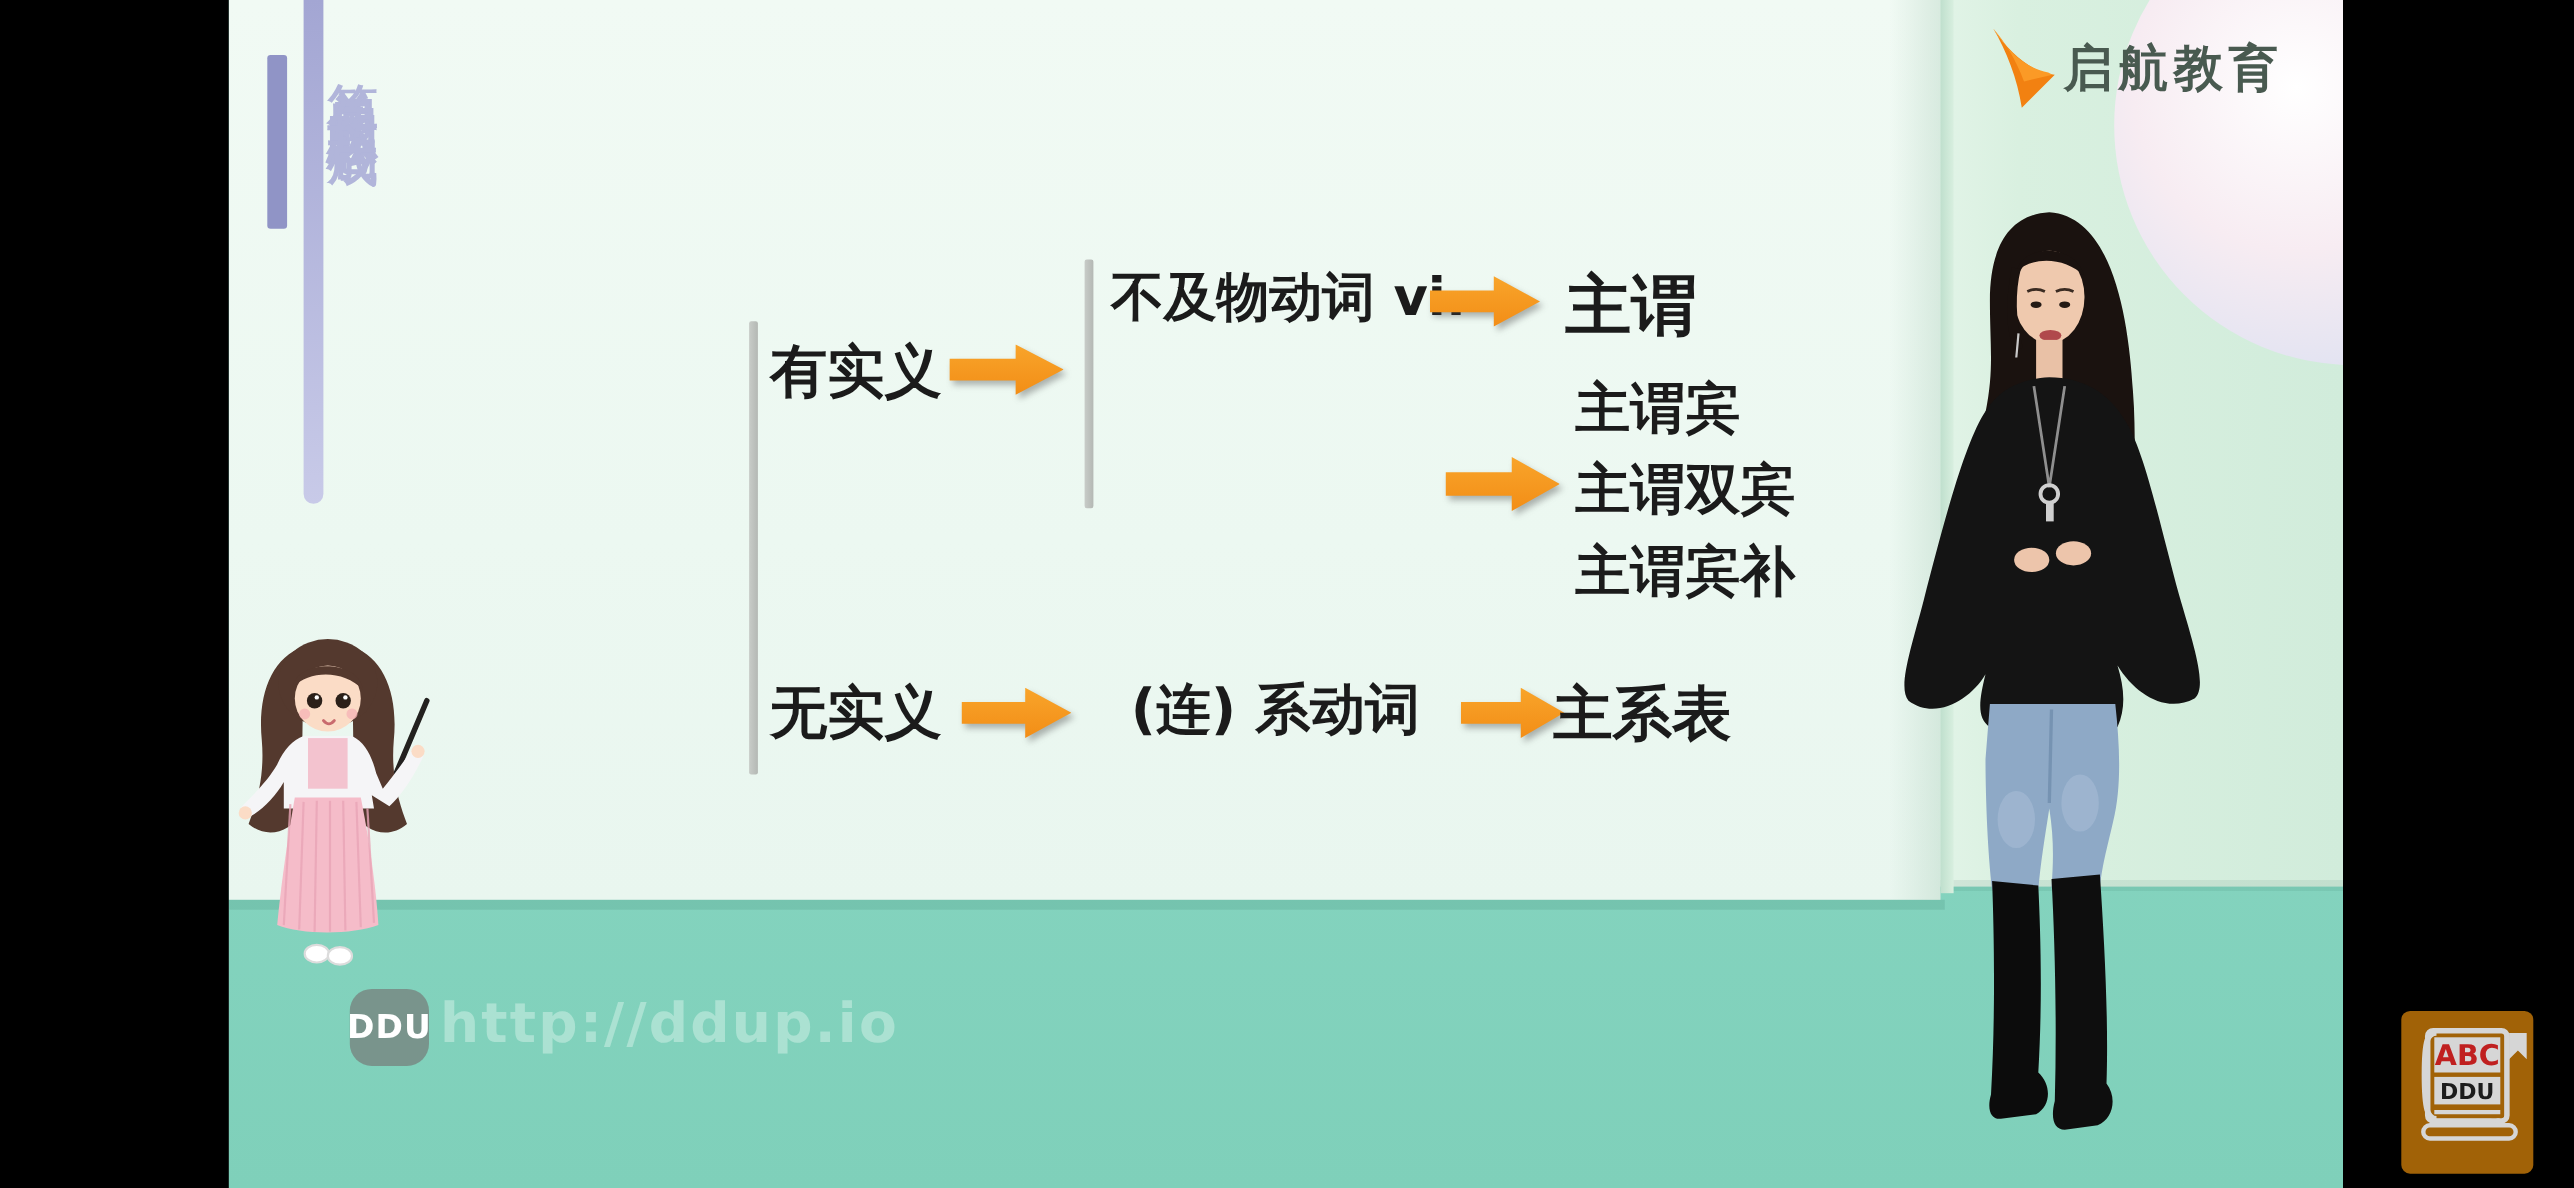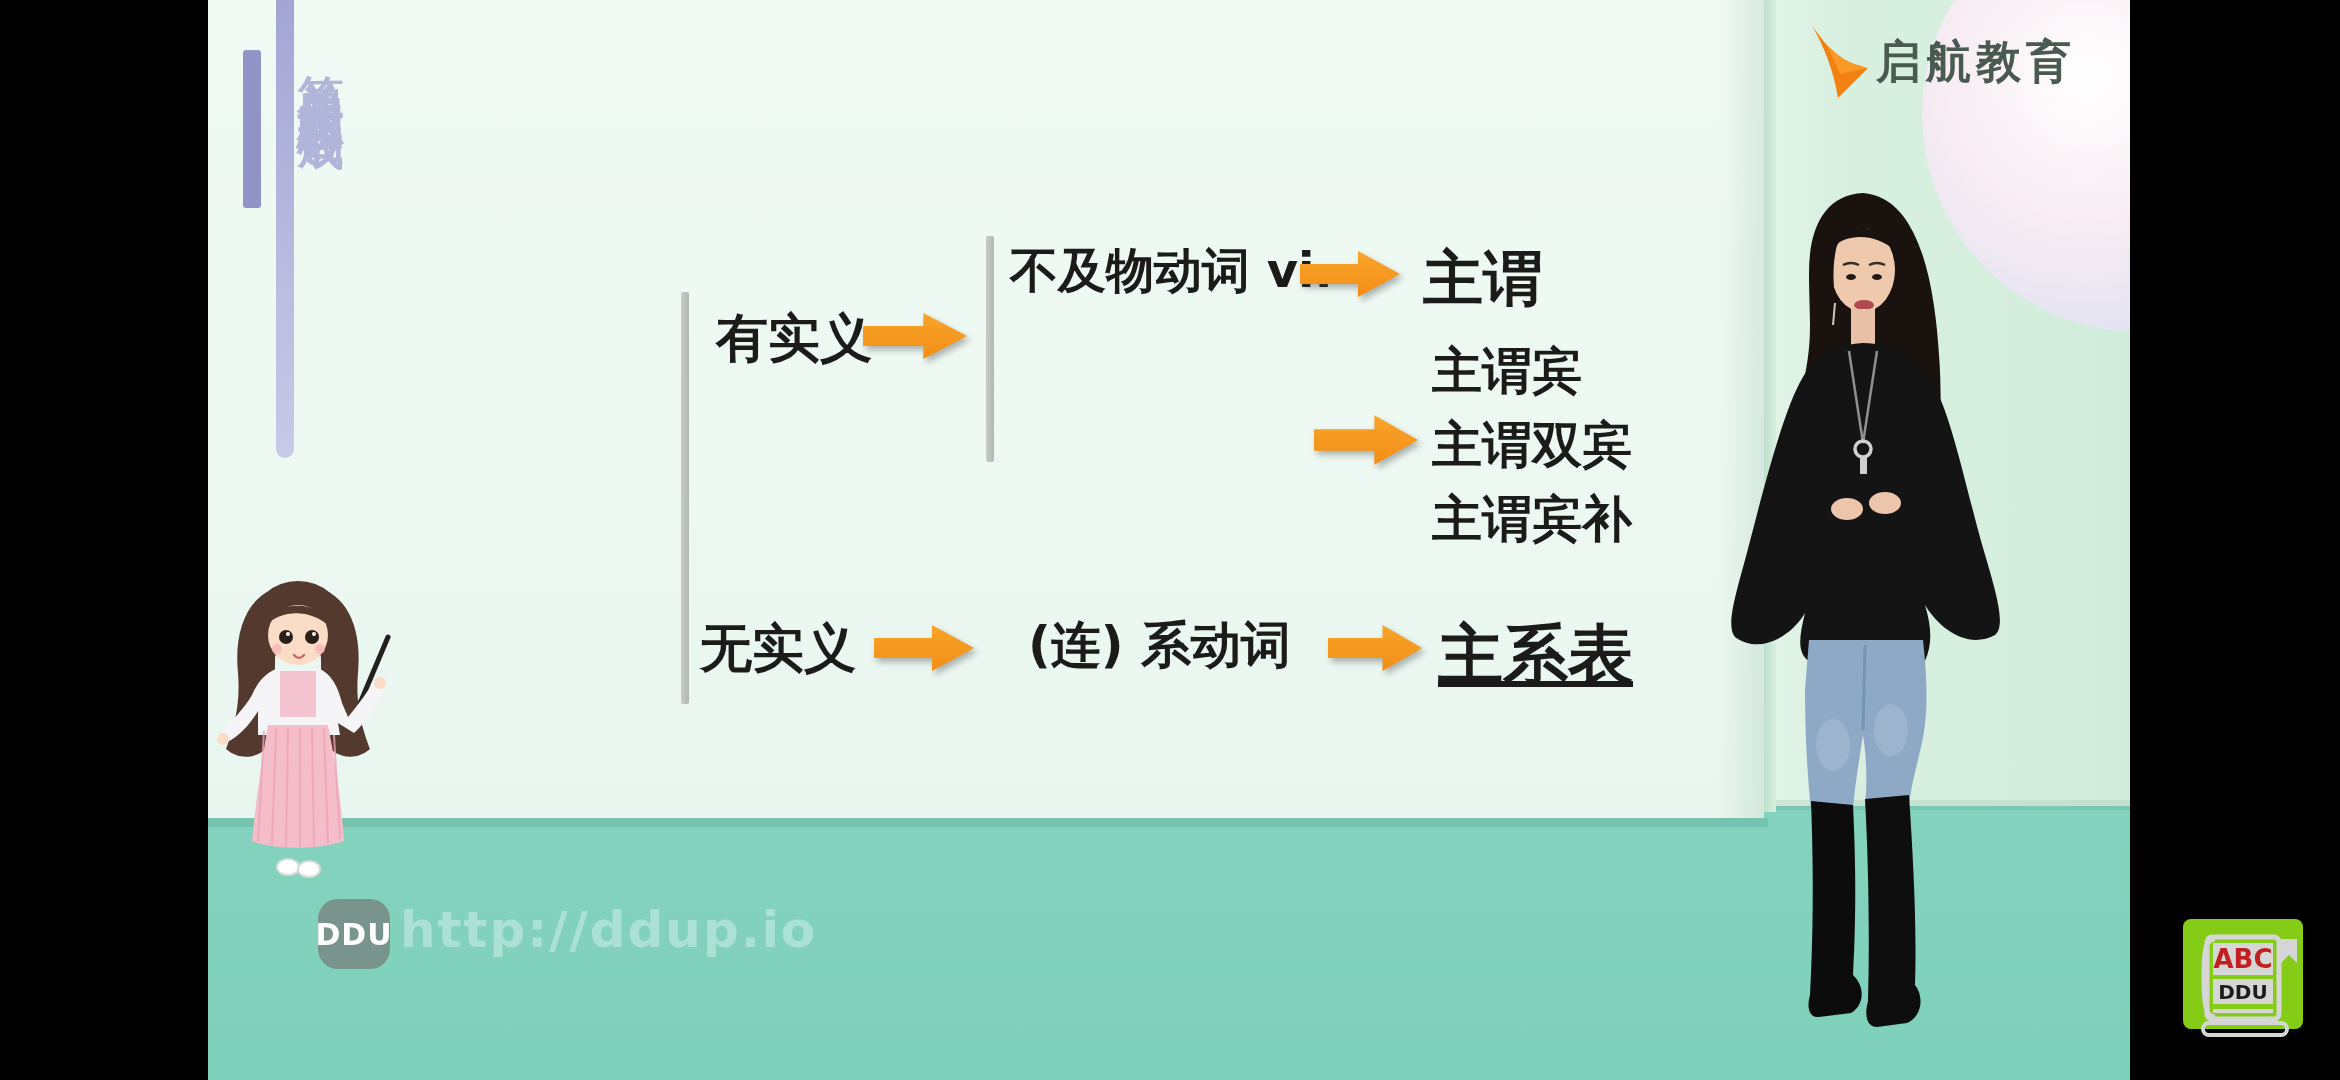--- a/index.html
+++ b/index.html
@@ -53,43 +53,43 @@
   .wm-url{position:absolute;left:192px;top:901px;z-index:4;font-size:50px;font-weight:800;
         letter-spacing:2px;color:rgba(240,252,248,.38);}
 
   
   .brand{position:absolute;left:1598px;top:24px;z-index:7;display:flex;align-items:center;gap:0;}
   .brand-text{font-size:45px;font-weight:700;color:#495a50;letter-spacing:5px;}
 
   .figure{position:absolute;z-index:6;}
 
   
-  .corner{position:absolute;left:2183px;top:919px;width:120px;height:110px;border-radius:8px;
-        background:#84cc16;z-index:9;}
+  .corner{position:absolute;left:2183px;top:919px;width:120px;height:148px;border-radius:8px;
+        background:#a16207;z-index:9;}
 </style>
 </head>
 <body>
 
 <div class="stage">
 
   <div class="wall"></div>
   <div class="wall-floor-shadow"></div>
   <div class="sphere"></div>
   <div class="board"></div>
   <div class="board-edge"></div>
   <div class="board-bottom-shadow"></div>
 
   <div class="bar-short"></div>
   <div class="bar-long"></div>
   <div class="v-title">简单句的核心构成</div>
 
 
   <div class="vline" style="left:473px;top:292px;height:412px;"></div>
 
-  <div class="dg" style="left:492px;top:312px;font-size:52px;margin-left:16px;">有实义</div>
+  <div class="dg" style="left:492px;top:312px;font-size:52px;">有实义</div>
   <div class="arrow-wrap" style="left:655px;top:310px;width:104px;height:52px;">
       <div class="arrow"></div>
     </div>
 
   <div class="vline" style="left:778px;top:236px;height:226px;"></div>
 
   <div class="dg" style="left:802px;top:246px;font-size:48px;">不及物动词 vi.</div>
   <div class="arrow-wrap" style="left:1092px;top:248px;width:100px;height:52px;">
       <div class="arrow"></div>
     </div>
@@ -103,21 +103,21 @@
   <div class="dg" style="left:1224px;top:494px;font-size:50px;">主谓宾补</div>
 
   <div class="dg" style="left:492px;top:622px;font-size:52px;">无实义</div>
   <div class="arrow-wrap" style="left:666px;top:622px;width:100px;height:52px;">
       <div class="arrow"></div>
     </div>
   <div class="dg" style="left:820px;top:620px;font-size:50px;">(连) 系动词</div>
   <div class="arrow-wrap" style="left:1120px;top:622px;width:94px;height:52px;">
       <div class="arrow"></div>
     </div>
-  <div class="dg" style="left:1230px;top:622px;font-size:65px;text-decoration:underline;">主系表</div>
+  <div class="dg" style="left:1204px;top:622px;font-size:54px;">主系表</div>
 
   <div class="wm-badge">DDU</div>
   <div class="wm-url">http://ddup.io</div>
 
   <div class="brand">
     <svg width="70" height="76" viewBox="0 0 70 76">
       <path d="M6,2 C22,26 42,42 62,44 L32,74 C28,48 18,22 6,2 Z" fill="#f28111"></path>
       <path d="M6,2 C20,24 36,38 56,42 L60,44 L34,50 C27,31 16,13 6,2 Z" fill="#fb9a26"></path>
     </svg>
     <span class="brand-text">启航教育</span>

